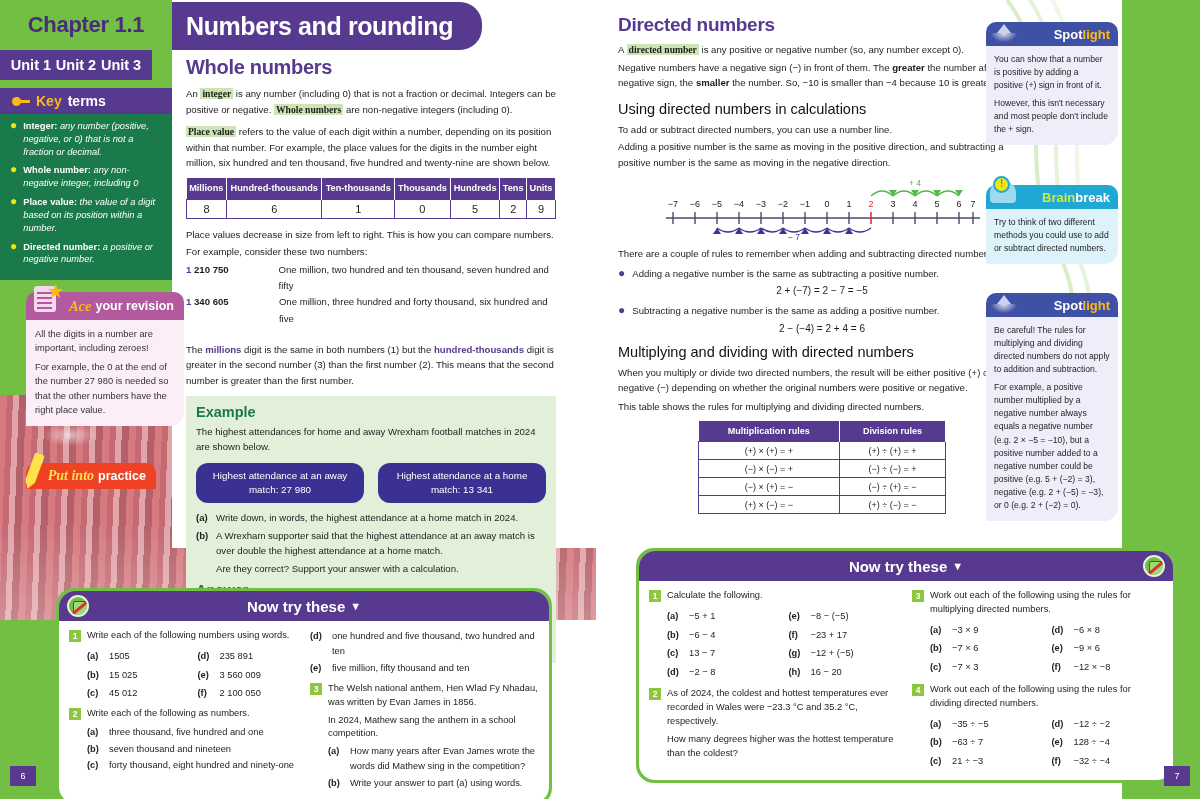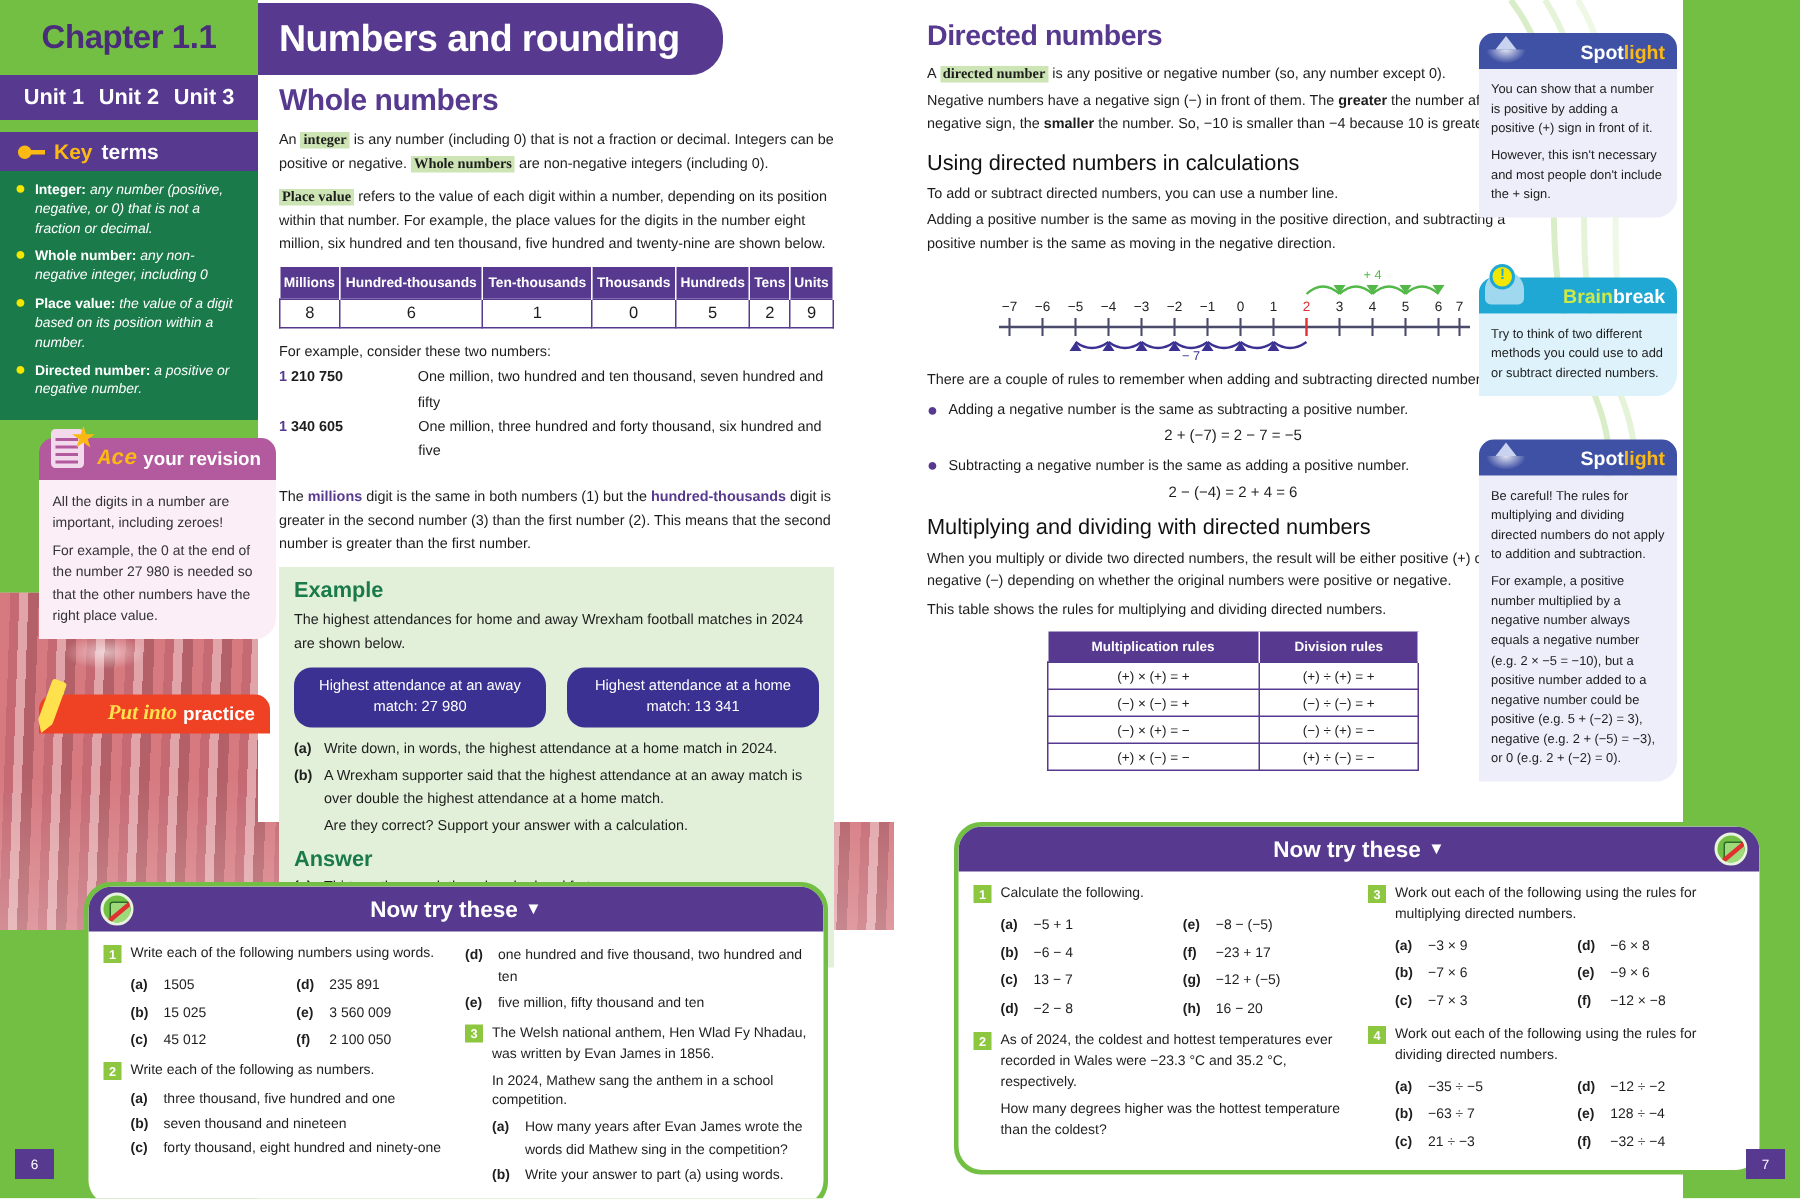--- a/index.html
+++ b/index.html
@@ -21,21 +21,21 @@
     display:flex; align-items:center; justify-content:center;
     color:#4a2d7a; font-size:22px; font-weight:bold; letter-spacing:-0.3px;
   }
   .lp-title {
     position:absolute; left:172px; top:2px; width:310px; height:48px;
     background:#573a8f; border-top-right-radius:22px; border-bottom-right-radius:22px;
     color:#fff; font-size:25px; font-weight:bold; display:flex; align-items:center;
     padding-left:14px; letter-spacing:-0.4px;
   }
   .lp-units {
-    position:absolute; left:0; top:50px; width:172px; height:30px;
+    position:absolute; left:0; top:50px; width:152px; height:30px;
     background:#573a8f; color:#fff; font-size:14.5px; font-weight:bold;
     display:flex; align-items:center; justify-content:space-evenly; padding:0 6px;
   }
   .lp-keyterms-head {
     position:absolute; left:0; top:88px; width:172px; height:26px;
     background:#573a8f; color:#fff; font-size:14px; font-weight:bold;
     display:flex; align-items:center; padding-left:12px; gap:6px;
   }
   .kt-icon { width:18px; height:11px; position:relative; display:inline-block; }
   .kt-icon::before { content:""; position:absolute; left:0; top:1px; width:9px; height:9px; border-radius:50%; background:#fdb913; }
@@ -70,36 +70,36 @@
   }
   .lp-green-over { position:absolute; left:0; top:0; width:172px; height:395px; background:#72bf44; }
 
   
   .ace-box { position:absolute; left:26px; top:292px; width:158px; z-index:6; }
   .ace-head {
     background:#b3599e; color:#fff; height:28px; border-top-left-radius:10px; border-top-right-radius:10px;
     display:flex; align-items:center; justify-content:flex-end; padding-right:10px;
     font-size:12.5px; font-weight:bold; position:relative;
   }
-  .ace-head .ace-word { color:#fdb913; font-style:italic; font-weight:bold; font-size:14.5px; margin-right:4px; font-family:Liberation Mono, monospace; }
+  .ace-head .ace-word { color:#fdb913; font-style:italic; font-weight:bold; font-size:14.5px; margin-right:4px; font-family:Liberation Serif, serif; }
   .ace-note-icon { position:absolute; left:8px; top:-6px; width:22px; height:26px; background:#f2d9ec; border-radius:3px; }
   .ace-note-icon::before {
     content:""; position:absolute; left:3px; top:6px; width:15px; height:2px; background:#b3599e;
     box-shadow:0 5px 0 #b3599e, 0 10px 0 #b3599e, 0 15px 0 #b3599e;
   }
   .ace-star { position:absolute; left:22px; top:-11px; color:#fdb913; font-size:17px; }
   .ace-body {
     background:#fbeef7; color:#333; font-size:9.3px; line-height:1.52; padding:7px 9px 9px 9px;
     border-bottom-right-radius:14px;
   }
   .ace-body p { margin-bottom:5px; }
   .ace-body p:last-child { margin-bottom:0; }
 
   
-  .pip-box { position:absolute; left:26px; top:463px; width:154px; z-index:6; }
+  .pip-box { position:absolute; left:26px; top:463px; width:130px; z-index:6; }
   .pip-head {
     background:#ef4123; color:#fff; height:26px; border-top-left-radius:10px; border-top-right-radius:10px;
     display:flex; align-items:center; justify-content:flex-end; padding-right:10px;
     font-size:12.5px; font-weight:bold; position:relative;
   }
   .pip-head .pip-word { color:#ffe14d; font-style:italic; font-weight:bold; font-size:14px; margin-right:4px; font-family:"Liberation Serif", serif; }
   .pip-pencil {
     position:absolute; left:4px; top:-10px; width:10px; height:30px;
     background:#ffe14d; transform:rotate(20deg); border-radius:2px;
   }
@@ -334,20 +334,21 @@
           <td>6</td>
           <td>1</td>
           <td>0</td>
           <td>5</td>
           <td>2</td>
           <td>9</td>
         </tr>
       </tbody>
         </table>
 
+      <div class="body-t" style="margin-bottom:2px;">Place values decrease in size from left to right. This is how you can compare numbers.</div>
       <div class="body-t" style="margin-bottom:2px;">For example, consider these two numbers:</div>
 
       <div class="num-row">
         <span class="n"><span class="p">1</span><span> 210 750</span></span>
         <span>One million, two hundred and ten thousand, seven hundred and fifty</span>
       </div>
       <div class="num-row" style="margin-bottom:15px;justify-content:flex-end;">
         <span class="n"><span class="p">1</span><span> 340 605</span></span>
         <span>One million, three hundred and forty thousand, six hundred and five</span>
       </div>

